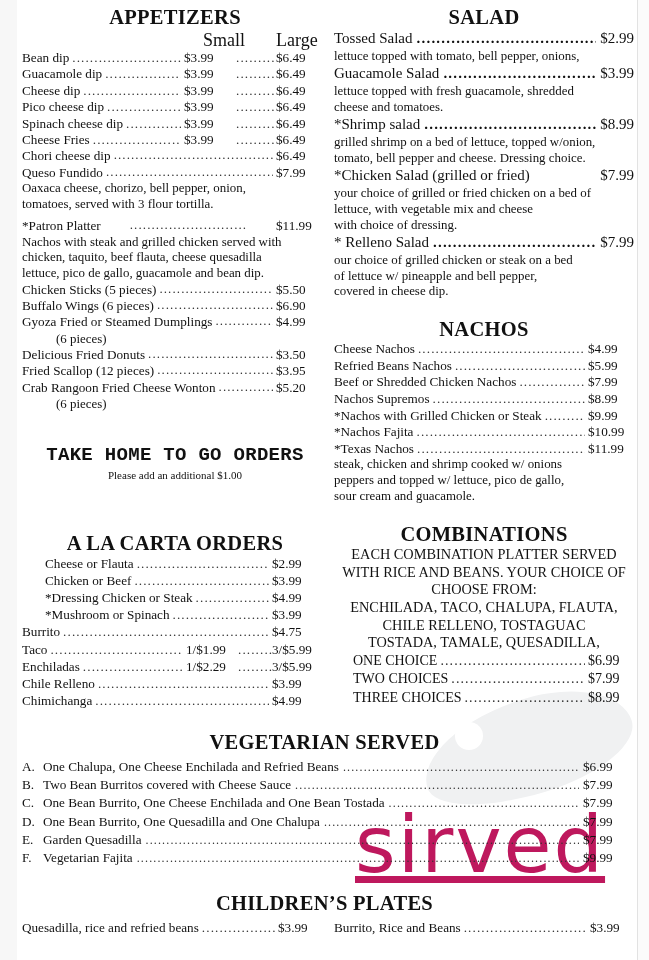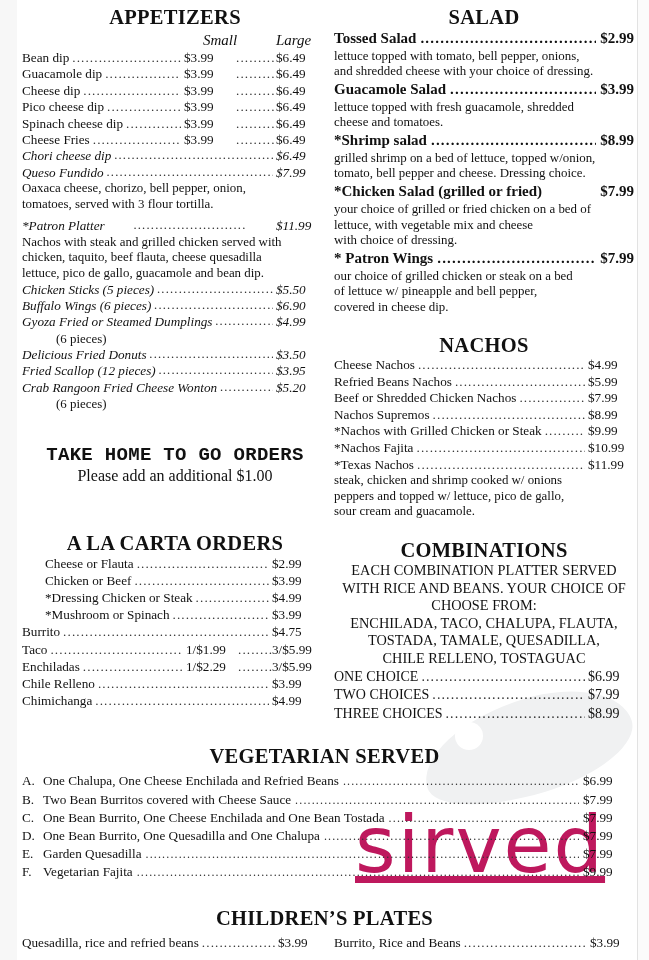--- a/index.html
+++ b/index.html
@@ -77,21 +77,20 @@
     font-family: "Liberation Serif", serif;
   }
   h2.sec-title.smaller { font-size: 19px; }
 
   .row {
     display: flex;
     align-items: baseline;
     font-size: 13.2px;
     line-height: 16.4px;
     white-space: nowrap;
-    font-style: italic;
   }
   .row .nm { flex: 0 0 auto; }
   .leader {
     flex: 1 1 auto;
     overflow: hidden;
     margin: 0 3px;
     font-size: 13px;
     letter-spacing: 1.1px;
     color: #333;
     transform: translateY(-1px);
@@ -106,44 +105,43 @@
   .ap-name { flex: 0 0 auto; }
   .ap-lead1 { flex: 1 1 auto; overflow: hidden; margin: 0 3px; letter-spacing: 1.1px; color:#333; }
   .ap-lead1::after { content: "..................................................................."; }
   .ap-small { flex: 0 0 52px; }
   .ap-lead2 { flex: 0 0 40px; overflow: hidden; letter-spacing: 1.1px; color:#333; }
   .ap-lead2::after { content: "..........."; }
   .ap-large { flex: 0 0 52px; }
 
   .hdr-row {
     display: flex;
-    font-size: 15px;
+    font-size: 18px;
     line-height: 19px;
     margin-top: 2px;
-    font-style: italic;
   }
   .hdr-spacer { flex: 1 1 auto; }
   .hdr-small { flex: 0 0 73px; }
   .hdr-large { flex: 0 0 52px; }
 
   .desc {
     font-size: 12.9px;
     line-height: 15.6px;
   }
   .indent-note {
     font-size: 12.9px;
     line-height: 16px;
     padding-left: 34px;
   }
 
   
   .salad-item {
     display: flex;
     align-items: baseline;
-    font-weight: bold;
+    font-weight: normal;
     font-size: 15px;
     line-height: 19.5px;
   }
   .salad-item .nm { flex: 0 0 auto; }
   .salad-item .lead {
     flex: 1 1 auto; overflow: hidden; margin: 0 4px;
     letter-spacing: 1.2px; font-weight: bold;
   }
   .salad-item .lead::after { content: "..........................................."; }
   .salad-item .price { flex: 0 0 auto; }
@@ -161,21 +159,21 @@
   .na-row .lead::after { content: "...................................................................................."; }
   .na-row .price { flex: 0 0 46px; text-align: left; }
 
   
   .combo-center {
     text-align: center;
     font-size: 14.3px;
     line-height: 17.6px;
   }
   .cb-row { display:flex; align-items: baseline; font-size: 14px; line-height: 18.6px; }
-  .cb-row .nm { flex: 0 0 auto; }
+  .cb-row .nm { flex: 0 0 auto; margin-left: 19px; }
   .cb-row .lead { flex: 1 1 auto; overflow:hidden; margin:0 3px; letter-spacing:1.1px; color:#333; }
   .cb-row .lead::after { content: "...................................................................................."; }
   .cb-row .price { flex: 0 0 46px; }
 
   
   .alc-row { display:flex; align-items: baseline; font-size: 13.2px; line-height: 17.1px; }
   .alc-row .nm { flex: 0 0 auto; }
   .alc-row .lead { flex: 1 1 auto; overflow:hidden; margin:0 3px; letter-spacing:1.1px; color:#333; }
   .alc-row .lead::after { content: "................................................................................."; }
   .alc-row .p1 { flex: 0 0 52px; }
@@ -328,21 +326,21 @@
             </div>
             <div class="row">
               <span class="nm">Crab Rangoon Fried Cheese Wonton</span>
               <span class="leader"></span>
               <span class="price" style="flex: 0 0 52px;">$5.20</span>
             </div>
             <div class="indent-note">(6 pieces)</div>
           </div>
 
         <h2 class="sec-title smaller" style="margin-top:32px;font-family:Liberation Mono, monospace;">TAKE HOME TO GO ORDERS</h2>
-        <div style="text-align:center;font-size:16px;line-height:19px;">Please add an additional $1.00</div>
+        <div style="text-align:center;font-size:11px;line-height:19px;">Please add an additional $1.00</div>
 
         <h2 class="sec-title" style="margin-top:47px;">A LA CARTA ORDERS</h2>
         <div id="alc-sub">
             <div class="alc-row alc-sub">
               <span class="nm">Cheese or Flauta</span>
               <span class="lead"></span>
               <span class="p2">$2.99</span>
             </div>
             <div class="alc-row alc-sub">
               <span class="nm">Chicken  or Beef</span>
@@ -397,21 +395,20 @@
       <div class="col-right">
 
         <h2 class="sec-title" style="margin-top:6px;">SALAD</h2>
         <div id="salad-list">
             <div class="salad-item">
               <span class="nm">Tossed Salad</span>
               <span class="lead"></span>
               <span class="price">$2.99</span>
             </div>
             <div class="salad-desc">lettuce topped with tomato, bell pepper, onions,</div>
-            <div class="salad-desc">and shredded cheese with your choice of  dressing.</div>
             <div class="salad-item">
               <span class="nm">Guacamole Salad</span>
               <span class="lead"></span>
               <span class="price">$3.99</span>
             </div>
             <div class="salad-desc">lettuce topped with fresh guacamole, shredded</div>
             <div class="salad-desc">cheese and tomatoes.</div>
             <div class="salad-item">
               <span class="nm">*Shrimp salad</span>
               <span class="lead"></span>
@@ -420,21 +417,21 @@
             <div class="salad-desc">grilled shrimp on a bed of lettuce, topped w/onion,</div>
             <div class="salad-desc">tomato, bell pepper and cheese. Dressing choice.</div>
             <div class="salad-item noleader">
               <span class="nm">*Chicken Salad (grilled or fried)</span>
               <span class="price">$7.99</span>
             </div>
             <div class="salad-desc">your  choice of grilled or fried chicken on a bed of</div>
             <div class="salad-desc">lettuce, with vegetable mix and cheese</div>
             <div class="salad-desc">with choice of dressing.</div>
             <div class="salad-item">
-              <span class="nm">* Patron Wings</span>
+              <span class="nm">* Relleno Salad</span>
               <span class="lead"></span>
               <span class="price">$7.99</span>
             </div>
             <div class="salad-desc">our choice of grilled chicken or steak on a bed</div>
             <div class="salad-desc">of  lettuce w/ pineapple and bell pepper,</div>
             <div class="salad-desc">covered in cheese dip.</div>
           </div>
 
         <h2 class="sec-title" style="margin-top:18px;">NACHOS</h2>
         <div id="nachos-list">
@@ -479,22 +476,22 @@
             <div class="desc">peppers and topped w/ lettuce, pico de gallo,</div>
             <div class="desc">sour cream and guacamole.</div>
           </div>
 
         <h2 class="sec-title" style="margin-top:19px;">COMBINATIONS</h2>
         <div id="combo-intro">
             <div class="combo-center">EACH COMBINATION PLATTER SERVED</div>
             <div class="combo-center">WITH RICE AND BEANS. YOUR CHOICE OF</div>
             <div class="combo-center">CHOOSE FROM:</div>
             <div class="combo-center">ENCHILADA, TACO, CHALUPA, FLAUTA,</div>
+            <div class="combo-center">CHILE RELLENO, TOSTAGUAC</div>
             <div class="combo-center">TOSTADA, TAMALE, QUESADILLA,</div>
-            <div class="combo-center">CHILE RELLENO, TOSTAGUAC</div>
           </div>
         <div id="combo-list">
             <div class="cb-row">
               <span class="nm">ONE CHOICE</span>
               <span class="lead"></span>
               <span class="price">$6.99</span>
             </div>
             <div class="cb-row">
               <span class="nm">TWO CHOICES</span>
               <span class="lead"></span>

